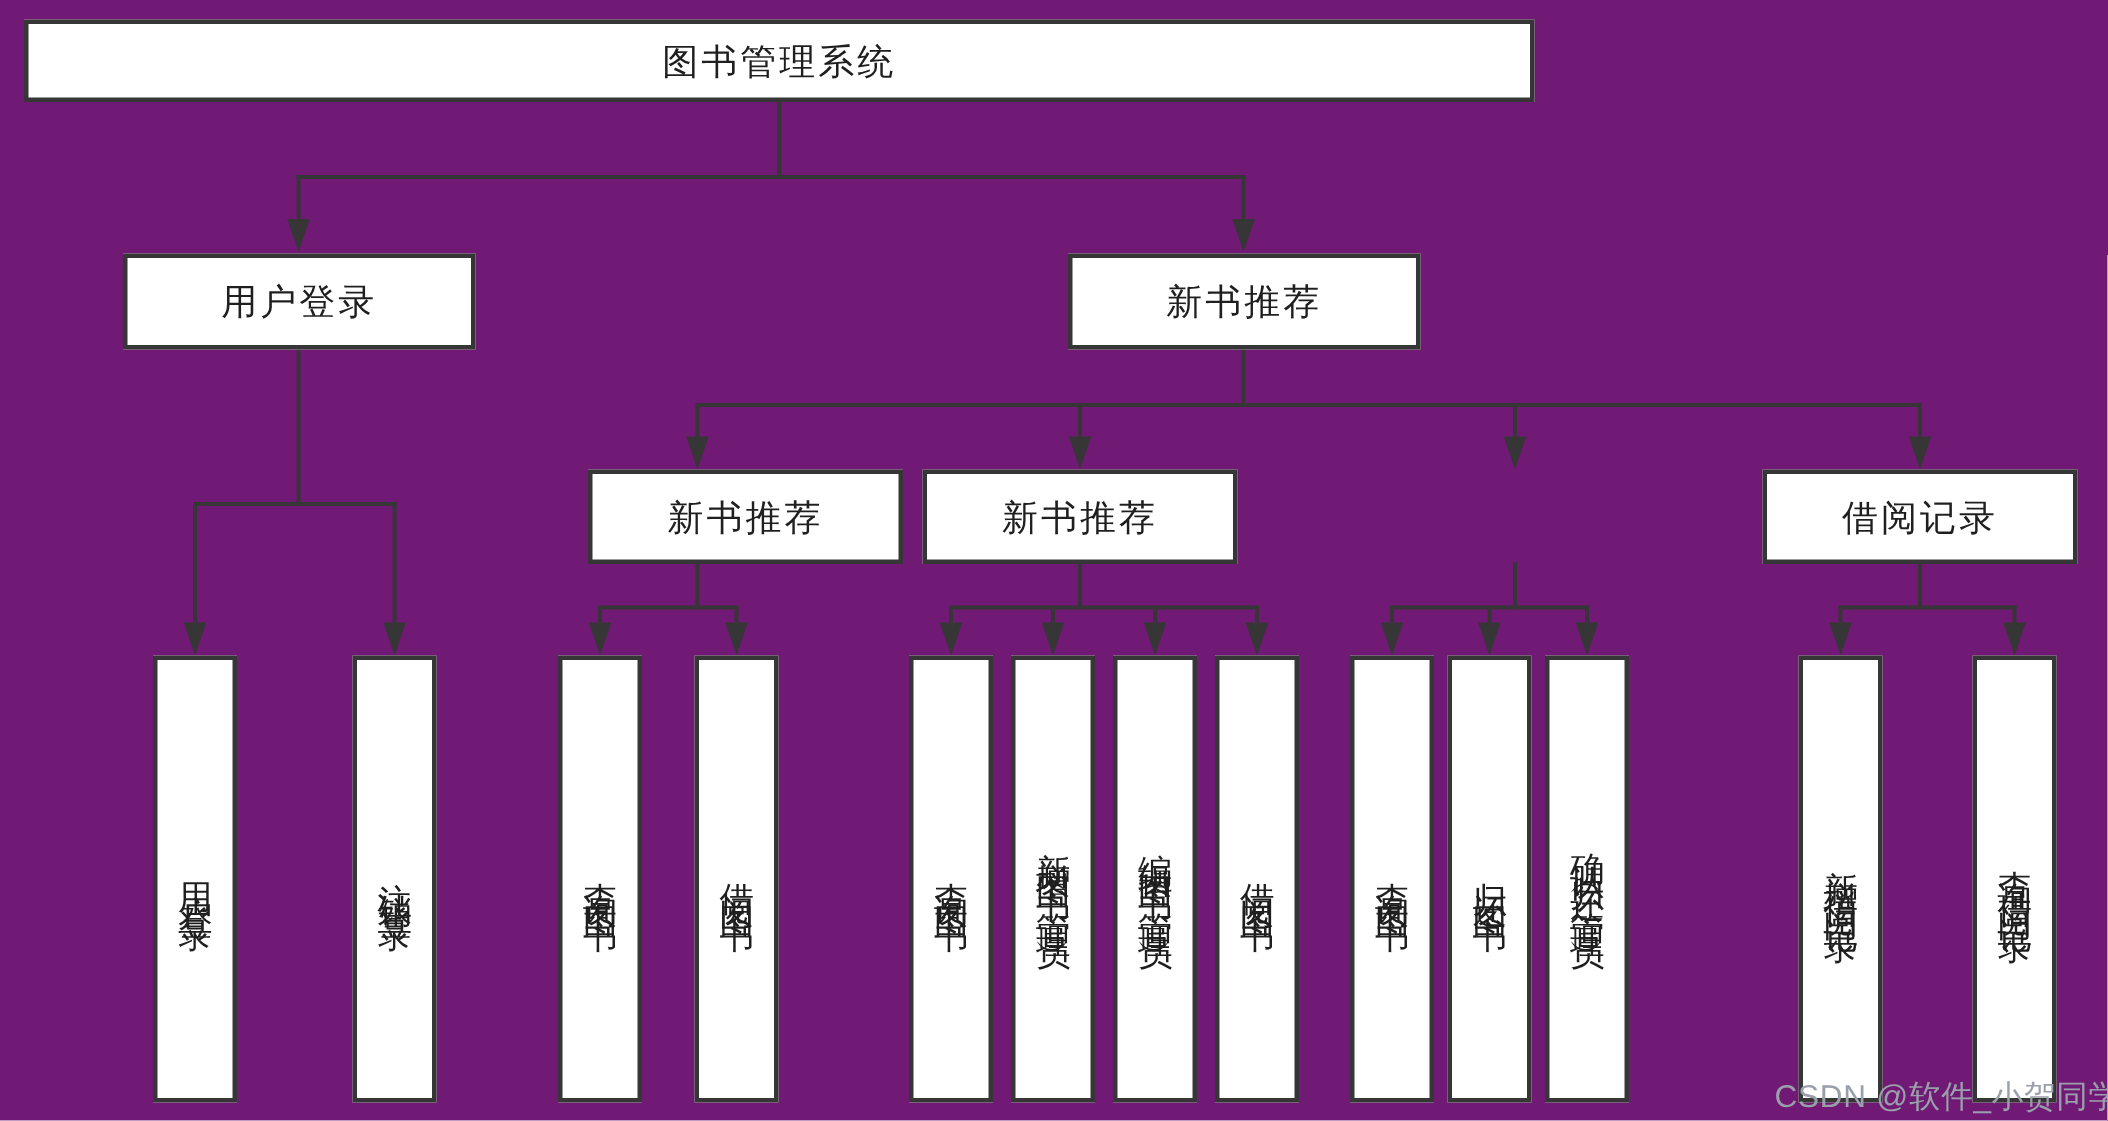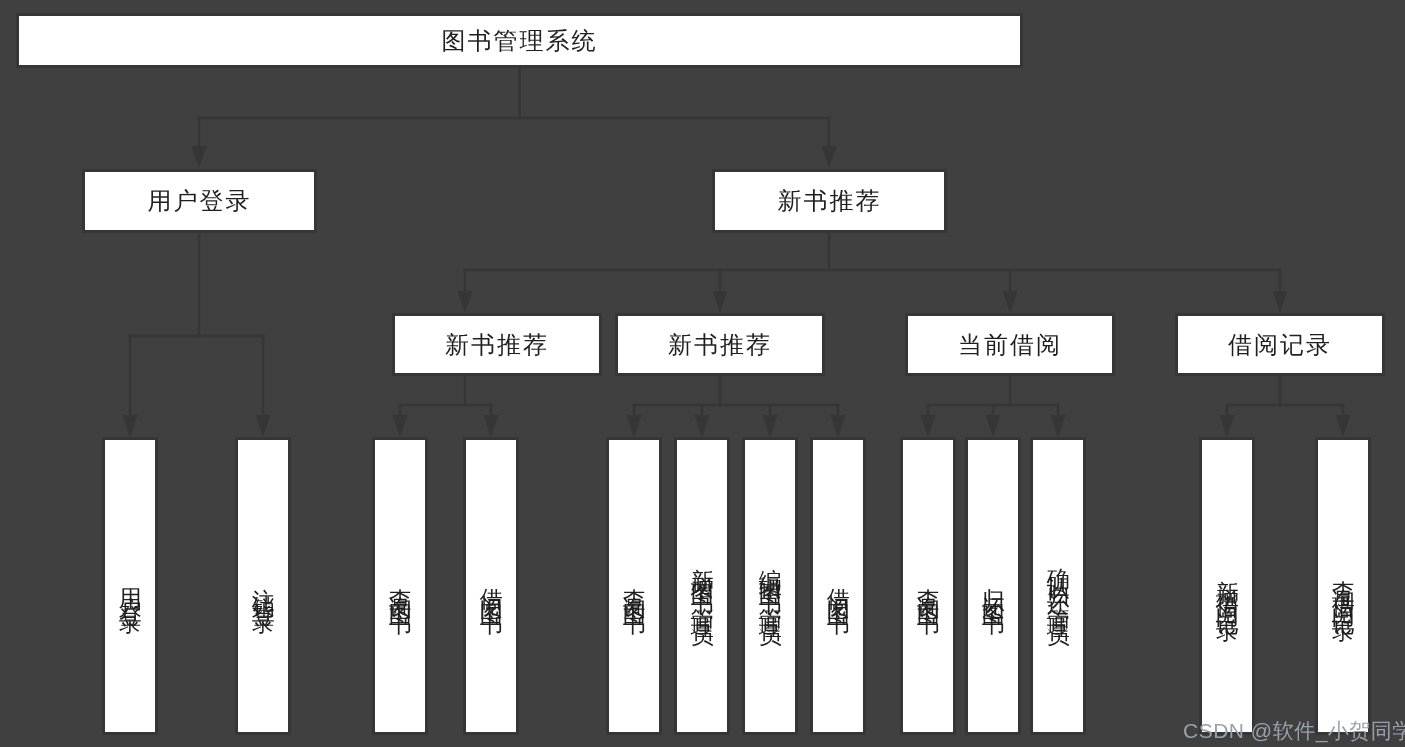--- a/index.html
+++ b/index.html
@@ -4,21 +4,21 @@
 <style>
   html, body {
     margin: 0;
     padding: 0;
     background: #ffffff;
   }
   .stage {
     position: relative;
     width: 1405px;
     height: 747px;
-    background: #404040;
+    background: #701a75;
     font-family: "Liberation Sans", sans-serif;
     overflow: hidden;
   }
   .wires {
     position: absolute;
     left: 0;
     top: 0;
     z-index: 1;
   }
   .node {
@@ -129,21 +129,20 @@
     </g>
   </svg>
 
   <div class="node hbox" style="left:16px; top:13px; width:1007px; height:55px;">图书管理系统</div>
 
   <div class="node hbox" style="left:82px; top:169px; width:235px; height:64px;">用户登录</div>
   <div class="node hbox" style="left:712px; top:169px; width:235px; height:64px;">新书推荐</div>
 
   <div class="node hbox" style="left:360px; top:313px; width:210px; height:63px;margin-left:32px;">新书推荐</div>
   <div class="node hbox" style="left:615px; top:313px; width:210px; height:63px;">新书推荐</div>
-  <div class="node hbox" style="left:905px; top:313px; width:210px; height:63px;">当前借阅</div>
   <div class="node hbox" style="left:1175px; top:313px; width:210px; height:63px;">借阅记录</div>
 
   <div class="node vbox" style="left:102px; top:437px; width:56px; height:298px;">
     <span>用户登录</span>
   </div>
   <div class="node vbox" style="left:235px; top:437px; width:56px; height:298px;">
     <span>注销登录</span>
   </div>
 
   <div class="node vbox" style="left:372px; top:437px; width:56px; height:298px;">

